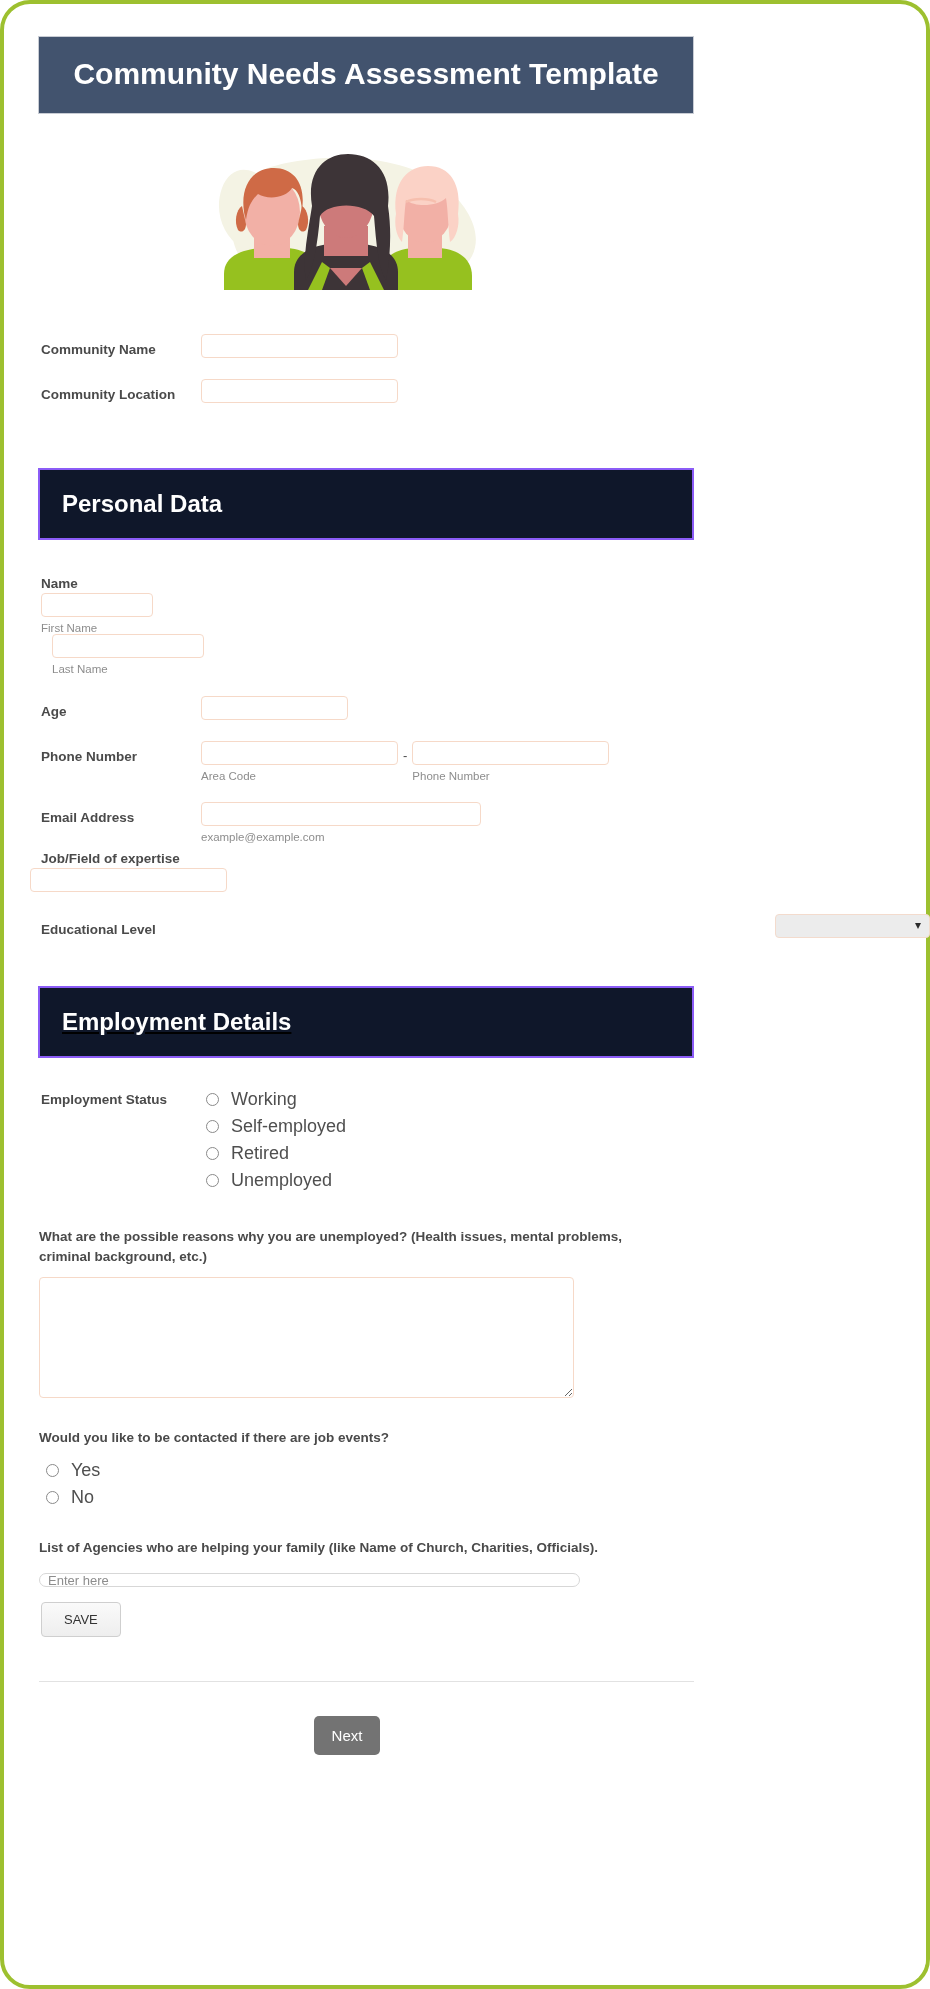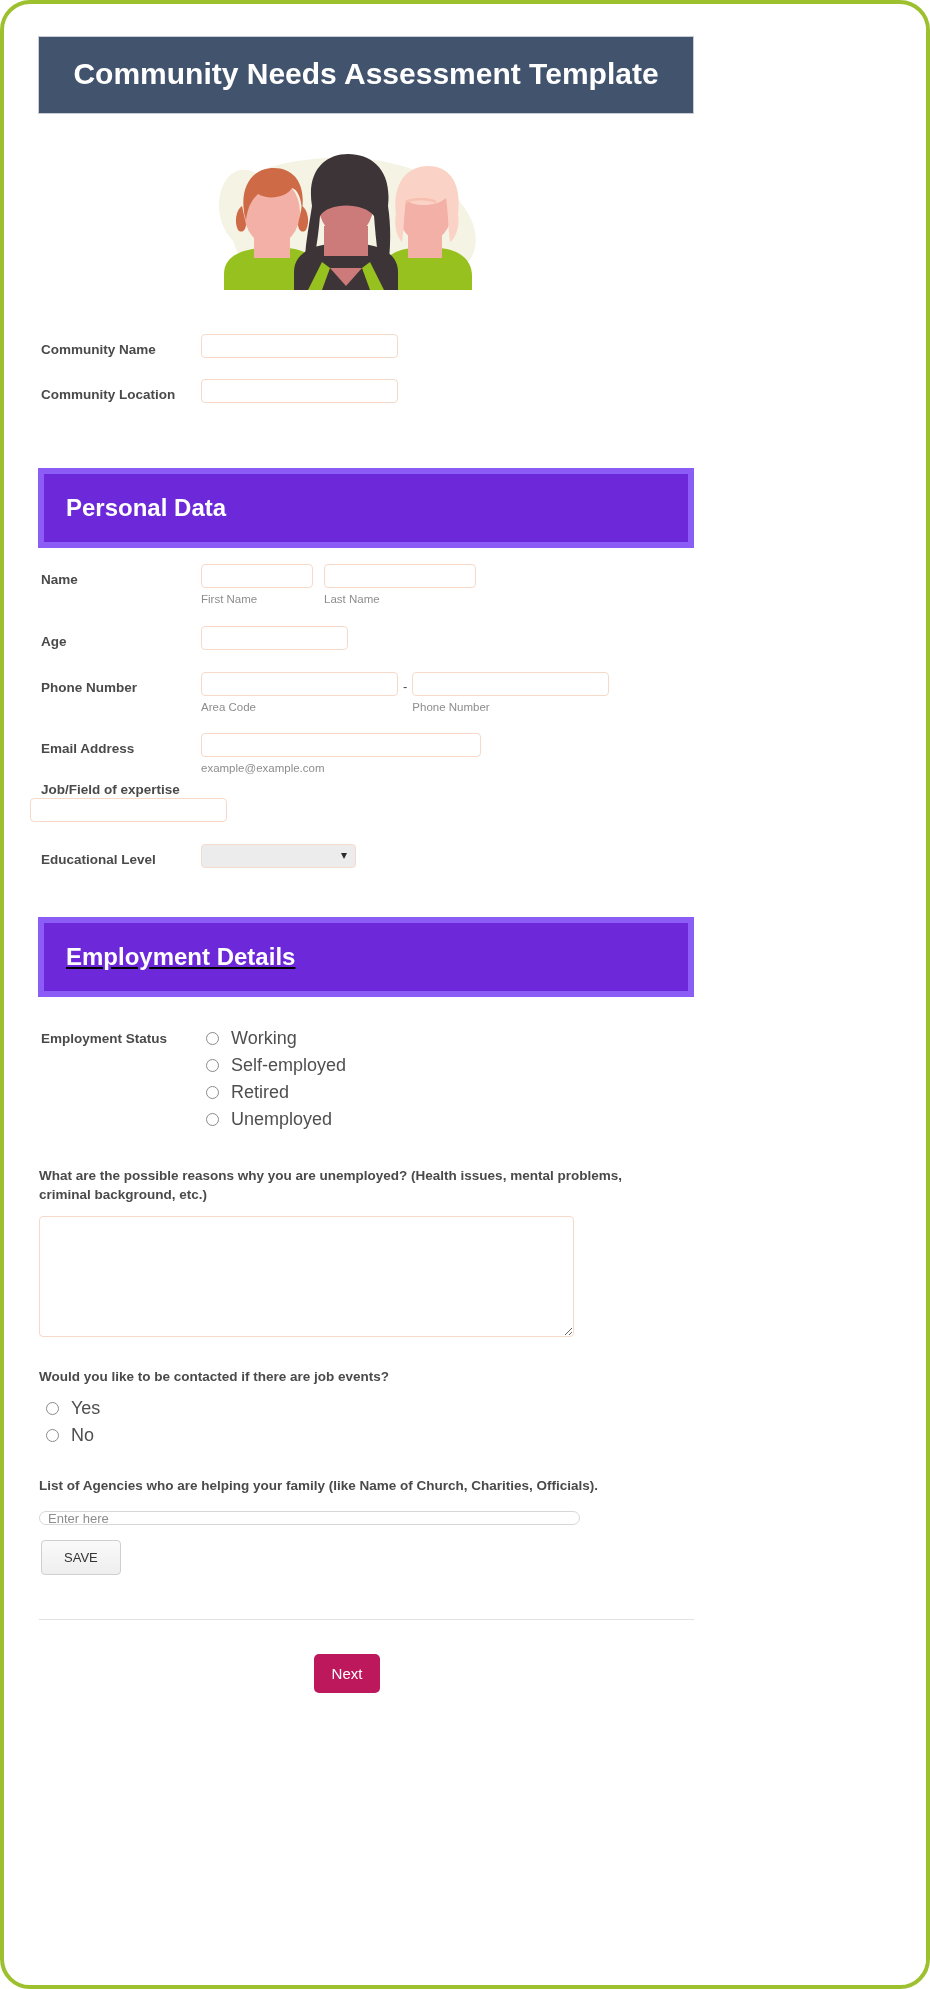--- a/index.html
+++ b/index.html
@@ -95,22 +95,22 @@
     font-size: 11.5px;
     color: #8d8d8d;
     margin-top: 5px;
     font-family: "Liberation Sans", sans-serif;
   }
 
   
   .section-header {
     margin-left: 38px;
     width: 656px;
-    background: #6d28d9;
-    border: 6px solid #8b5cf6;
+    background: #0f172a;
+    border: 2px solid #8b5cf6;
     padding: 20px 0 20px 22px;
   }
   .section-header .section-title {
     color: #ffffff;
     font-size: 24px;
     font-weight: bold;
   }
 
   
   select.sel {
@@ -192,21 +192,21 @@
   }
 
   .divider {
     margin: 0 0 0 39px;
     width: 655px;
     height: 1px;
     background: #e2e2e2;
   }
 
   button.next-btn {
-    background: #be185d;
+    background: #737373;
     border: none;
     border-radius: 5px;
     color: #ffffff;
     font-family: "Liberation Sans", sans-serif;
     font-size: 15px;
     padding: 11px 0;
     width: 66px;
     cursor: pointer;
   }
   .next-wrap {
@@ -272,21 +272,21 @@
 
     <div class="field-row" style="margin-top:20px;">
       <div class="field-label">Community Location</div>
       <input class="txt" style="width: 197px;" type="text" placeholder="">
     </div>
 
     <div class="section-header" style="margin-top:65px;">
       <div class="section-title">Personal Data</div>
     </div>
 
-    <div class="field-row" style="margin-top:16px;">
+    <div class="field-row" style="margin-top:28px;flex-direction:column;">
       <div class="field-label">Name</div>
       <div>
         <input class="txt" style="width: 112px;" type="text" placeholder="">
         <div class="sub-label">First Name</div>
       </div>
       <div style="margin-left:11px;">
         <input class="txt" style="width: 152px;" type="text" placeholder="">
         <div class="sub-label">Last Name</div>
       </div>
     </div>
@@ -315,21 +315,21 @@
         <input class="txt" style="width: 280px;" type="text" placeholder="">
         <div class="sub-label">example@example.com</div>
       </div>
     </div>
 
     <div class="field-row" style="flex-direction:column;">
       <div class="field-label wide">Job/Field of expertise</div>
       <input class="txt" style="width: 197px; margin-left: -11px;" type="text" placeholder="">
     </div>
 
-    <div class="field-row" style="margin-top:22px;">
+    <div class="field-row" style="margin-top:22px;justify-content:space-between;">
       <div class="field-label">Educational Level</div>
       <div class="sel-wrap">
         <select class="sel">
           <option></option>
         </select>
         <span class="sel-chev">▾</span>
       </div>
     </div>
 
     <div class="section-header" style="margin-top:48px;text-decoration:underline;">

